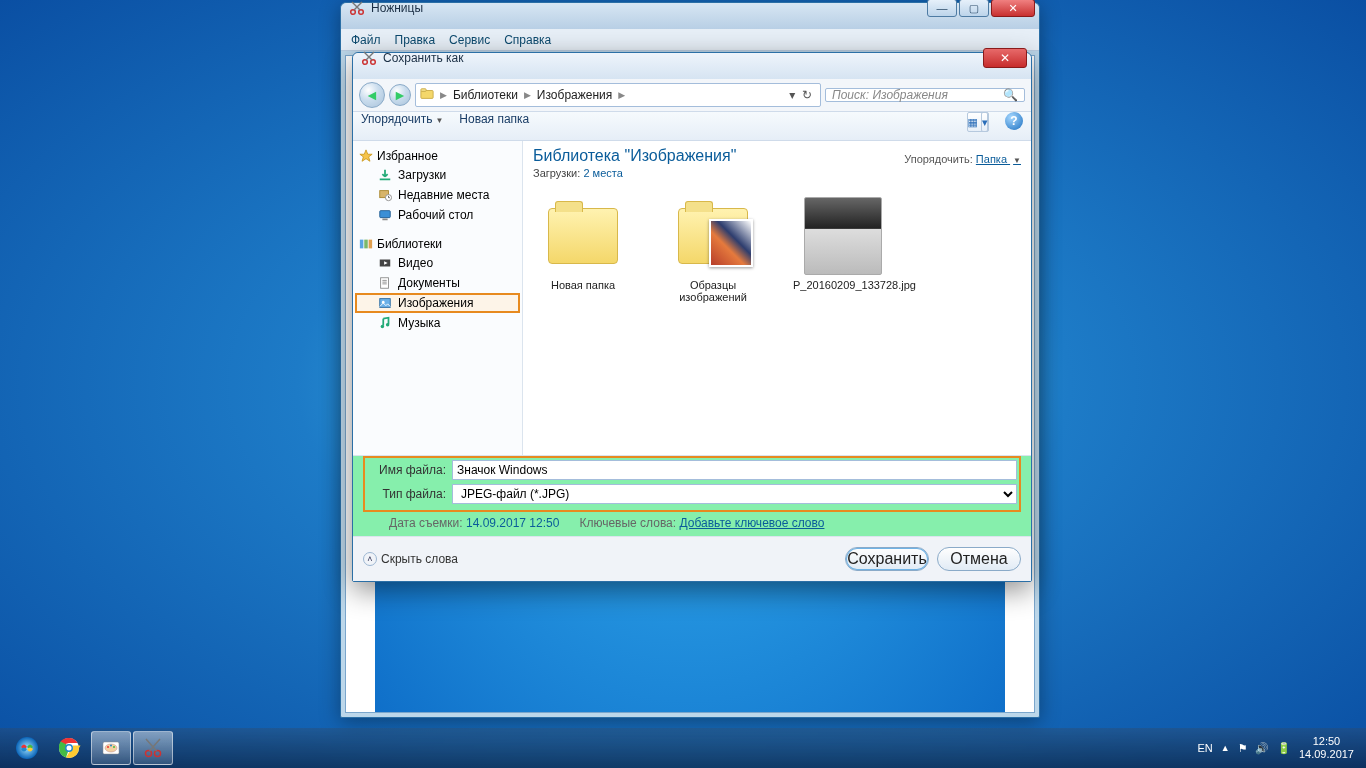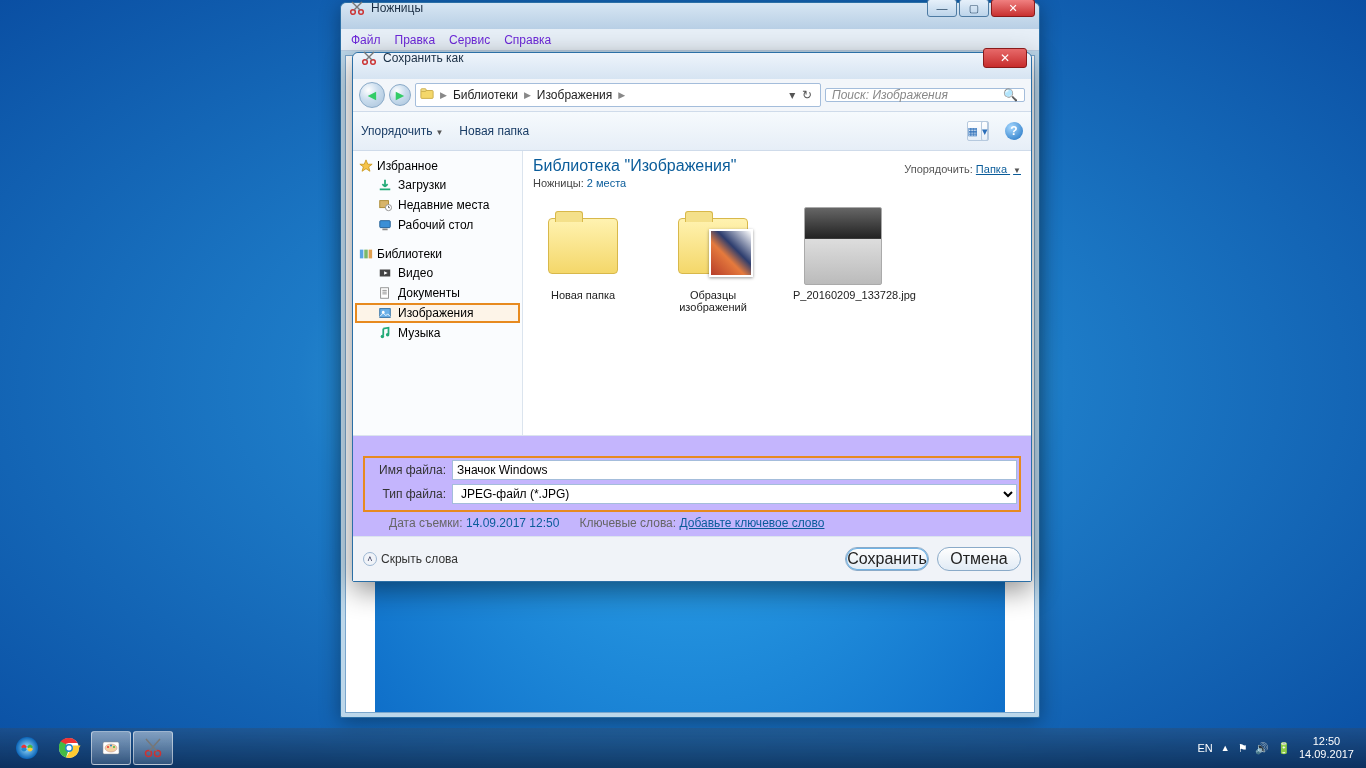--- a/index.html
+++ b/index.html
@@ -11,37 +11,37 @@
 .tb-btn.active { background:linear-gradient(to bottom, rgba(255,255,255,.45), rgba(255,255,255,.15)); border:1px solid rgba(255,255,255,.5);}
 #tray { margin-left:auto; display:flex; align-items:center; color:#fff; font-size:11px; gap:8px; padding-right:6px;}
 #tray .clock { text-align:center; line-height:1.2;}
 
 #snip-win { position:absolute; left:340px; top:2px; width:700px; height:716px; border:1px solid #2b6fa6; border-radius:6px 6px 2px 2px; background:#bcd7ea; box-shadow:0 4px 20px rgba(0,0,0,.35); display:flex; flex-direction:column;}
 .titlebar { height:26px; background:linear-gradient(to bottom,#d7e6f3,#b8cfe5); border-radius:6px 6px 0 0; display:flex; align-items:center; padding:0 4px 16px 8px; color:#1a2e44; font-size:12px; }
 .titlebar .icon { width:16px; height:16px; margin-right:6px;}
 .titlebar .win-btns { margin-left:auto; display:flex; gap:2px;}
 .win-btn { width:30px; height:18px; border:1px solid #4e7ba3; border-radius:3px; background:linear-gradient(to bottom,#e6f0fa,#bcd4ea); font-size:11px; display:flex; align-items:center; justify-content:center; color:#2b4a68;}
 .win-btn.close { background:linear-gradient(to bottom,#f08080,#c83030); color:#fff; border-color:#8a1a1a; width:44px;}
-.menubar { height:22px; background:#e7eff7; display:flex; align-items:center; gap:14px; padding:0 10px; font-size:12px; color:#6d28d9; border-bottom:1px solid #b9cce0;}
+.menubar { height:22px; background:#e7eff7; display:flex; align-items:center; gap:14px; padding:0 10px; font-size:12px; color:#0c4a6e; border-bottom:1px solid #b9cce0;}
 #snip-body { flex:1; margin:4px; border:1px solid #7aa6cc; background:#fff; display:flex; align-items:flex-start; justify-content:center; overflow:hidden;}
 #snip-captured { width:630px; height:100%; background:radial-gradient(ellipse at 50% 35%,#63cef7 0%, #2a9fe6 35%, #0f6fc9 100%); position:relative;}
 #snip-captured .leaf { position:absolute; left:50%; top:20px; transform:translateX(-50%); width:140px; height:120px; background:radial-gradient(circle at 30% 30%, #f7e95b, #d6b619 60%, #8a6f0a); border-radius:20% 60% 30% 70%;}
 
 #save-dlg { position:absolute; left:352px; top:52px; width:680px; height:530px; border:1px solid #2b6fa6; border-radius:6px 6px 2px 2px; background:#f3f6fa; box-shadow:0 8px 28px rgba(0,0,0,.45); display:flex; flex-direction:column;}
 #save-dlg .titlebar { background:linear-gradient(to bottom,#eef4fb,#d6e4f2);}
 .dlg-close { margin-left:auto; width:44px; height:20px; border-radius:3px; background:linear-gradient(to bottom,#e76a6a,#c72c2c); border:1px solid #8a1a1a; color:#fff; display:flex; align-items:center; justify-content:center; font-size:12px;}
 .nav-row { height:32px; display:flex; align-items:center; padding:4px 6px; gap:4px;}
 .nav-back, .nav-fwd { width:26px; height:26px; border-radius:50%; background:radial-gradient(circle at 35% 30%, #fff, #c9dced 45%, #a9c2da); border:1px solid #8aaac8; display:flex; align-items:center; justify-content:center; color:#3c6; font-size:14px;}
 .nav-fwd { width:22px; height:22px;}
 .addr-bar { flex:1; height:24px; border:1px solid #a4bddb; background:#fff; border-radius:2px; display:flex; align-items:center; padding:0 4px; gap:6px; font-size:12px; color:#222;}
 .addr-sep { color:#888; font-size:9px;}
 .addr-drop { margin-left:auto; color:#555; padding:0 4px;}
 .search-box { width:200px; height:14px; border:1px solid #a4bddb; background:#fff; border-radius:2px; display:flex; align-items:center; color:#888; font-style:italic; padding:0 6px;}
 .search-box .mag { margin-left:auto; color:#2a6db8; font-style:normal;}
-.toolbar-row { height:40px; border-top:1px solid #cfdbea; border-bottom:1px solid #cfdbea; background:linear-gradient(to bottom,#f6fafd,#e6eef7); display:flex; align-items:center; padding:0 8px; gap:16px; font-size:12px; color:#1a3d66;}
+.toolbar-row { height:30px; border-top:1px solid #cfdbea; border-bottom:1px solid #cfdbea; background:linear-gradient(to bottom,#f6fafd,#e6eef7); display:flex; align-items:flex-start; padding:0 8px; gap:16px; font-size:12px; color:#1a3d66;}
 .toolbar-row .spacer { flex:1;}
 .view-icons { display:flex; gap:2px; align-items:center;}
 .view-icons span { width:22px; height:20px; border:1px solid #b6c9de; background:linear-gradient(#fff,#e7eff8); border-radius:2px; display:flex; align-items:center; justify-content:center; color:#2a6db8; font-size:11px;}
 .help-ico { width:18px; height:18px; border-radius:50%; background:radial-gradient(circle at 35% 30%, #a6d8ff, #1b6fc0); color:#fff; display:flex; align-items:center; justify-content:center; font-weight:bold; font-size:12px;}
 .split { flex:1; display:flex; min-height:0;}
 .tree { width:170px; border-right:1px solid #dbe4ee; padding:6px 2px; background:#fafcfe; overflow:auto;}
 .tree .grp { margin-bottom:10px;}
 .tree .hdr { display:flex; align-items:center; gap:4px; font-size:12px; padding:2px 4px;}
 .tree .hdr svg{width:14px;height:14px;}
 .tree .item { display:flex; align-items:center; gap:6px; padding:2px 4px 2px 22px; font-size:12px; white-space:nowrap; border:1px solid transparent;}
@@ -53,21 +53,21 @@
 .lib-sub a{color:#0a5c9a; text-decoration:none;}
 .sort-row { float:right; font-size:11px; color:#555; margin-top:-26px;}
 .sort-row a{color:#0a5c9a;}
 .items { display:flex; gap:30px; margin-top:18px; align-items:flex-start;}
 .fitem { width:100px; text-align:center; font-size:11px; color:#222;}
 .thumb { width:78px; height:78px; margin:0 auto 4px; border-radius:2px; position:relative; display:flex; align-items:center; justify-content:center;}
 .folder-ico { width:70px; height:56px; background:linear-gradient(to bottom,#fff2b0,#f4d76a); border:1px solid #d8b84a; border-radius:4px; position:relative;}
 .folder-ico:before{content:""; position:absolute; left:6px; top:-8px; width:26px; height:10px; background:#f4e08a; border:1px solid #d8b84a; border-bottom:none; border-radius:3px 3px 0 0;}
 .folder-ico.samples:after{content:""; position:absolute; right:-6px; top:10px; width:40px; height:44px; background:linear-gradient(45deg,#b63d2a,#e57a3d 40%,#2d3d6e 60%,#fff); border:2px solid #fff; box-shadow:0 1px 3px rgba(0,0,0,.4);}
 .thumb.photo { border:1px solid #aaa; background:linear-gradient(to bottom,#666,#222 40%,#ddd 41%,#bbb);}
-.bottom-area { border-top:1px solid #dbe4ee; padding:20px 10px 6px; background:#c4b5fd;}
+.bottom-area { border-top:1px solid #dbe4ee; padding:0 10px 6px; background:#86efac;}
 .frow { display:flex; align-items:center; margin-bottom:4px; font-size:12px;}
 .frow label { width:85px; text-align:right; padding-right:6px; color:#333;}
 .hl-box { border:2px solid #e78a1f; padding:2px; display:flex; align-items:center;}
 .frow input, .frow select { flex:1; height:20px; border:1px solid #a4bddb; background:#fff; font-size:12px; padding:0 4px;}
 .meta-row { font-size:12px; color:#666; padding:4px 0 0 26px;}
 .meta-row a{color:#0a5c9a;}
 .dlg-footer { display:flex; align-items:center; padding:10px; gap:8px; border-top:1px solid #dbe4ee; background:#f0f3f8;}
 .hide-folders { display:flex; align-items:center; gap:4px; font-size:12px; color:#333;}
 .hide-folders .chev{ width:14px; height:14px; border:1px solid #9cb6d2; border-radius:50%; display:flex; align-items:center; justify-content:center; font-size:9px; color:#335;}
 .dlg-footer .spacer{flex:1;}
@@ -222,21 +222,21 @@
               <circle cx="11" cy="10" r="2" fill="#2a7"></circle>
             </svg>
             <span>Музыка</span>
           </div>
       </div>
     </div>
 
     <div class="content">
       <div class="lib-title">Библиотека "Изображения"</div>
       <div class="lib-sub">
-        <span>Ножницы:</span>
+        <span>Загрузки:</span>
         <a href="#">2 места</a>
       </div>
       <div class="sort-row">
         <span>Упорядочить:</span>
         <a href="#"><span>Папка</span> <span class="tri">▼</span></a>
       </div>
       <div class="items">
         <div class="fitem">
           <div class="thumb">
               <div class="folder-ico"></div>

